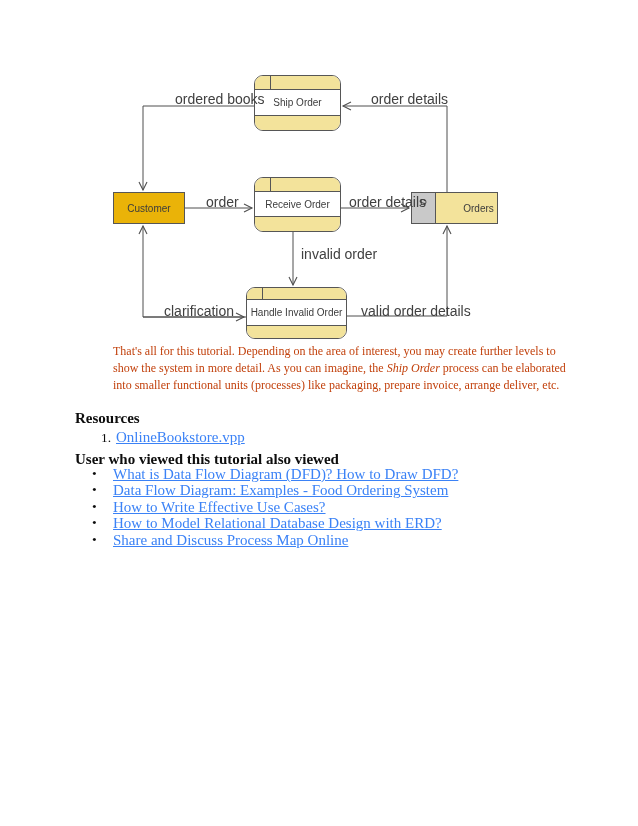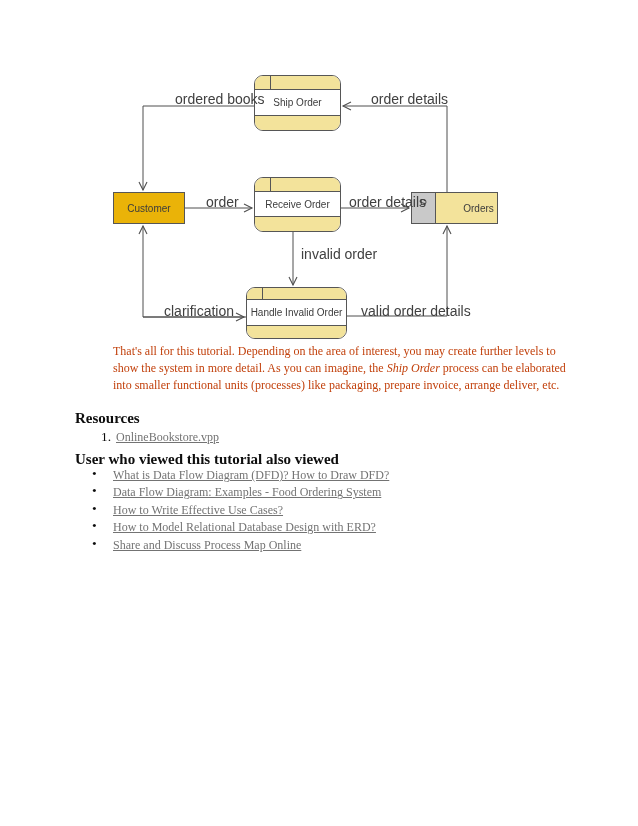--- a/index.html
+++ b/index.html
@@ -122,22 +122,22 @@
     left: 75px;
     font-size: 15px;
     font-weight: bold;
     color: #0d0d0d;
     white-space: nowrap;
   }
   .resources-heading { top: 410px; }
   .related-heading { top: 451px; }
 
   a.doc-link {
-    color: #737373;
-    font-size: 12px;
+    color: #3b82f6;
+    font-size: 15px;
     white-space: nowrap;
   }
 
   .resources-item {
     position: absolute;
     left: 101px;
     top: 429px;
     font-size: 13.4px;
     color: #0d0d0d;
   }

